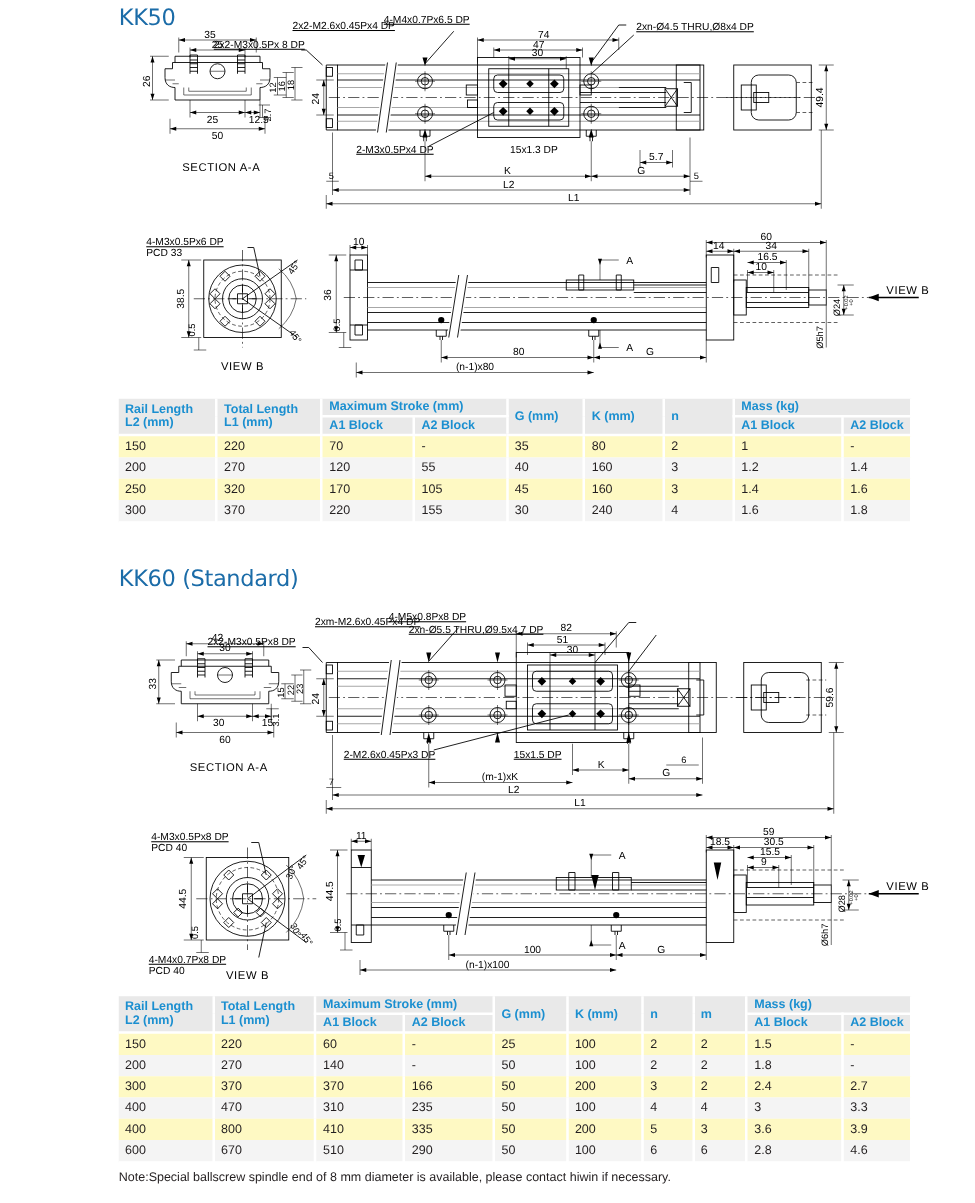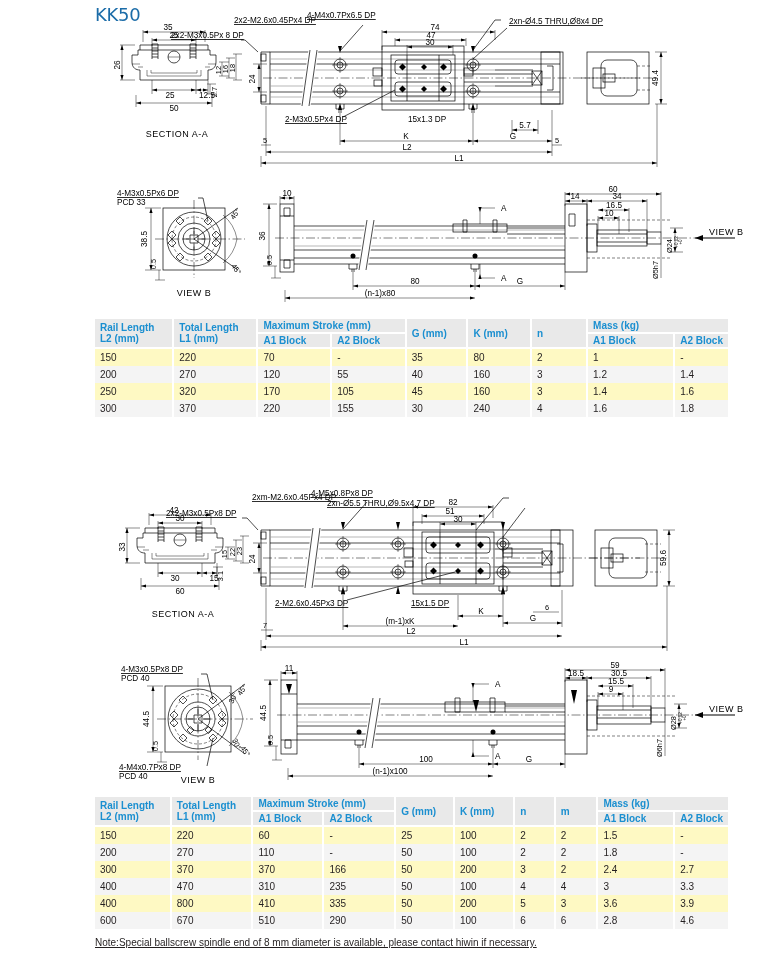--- a/index.html
+++ b/index.html
@@ -433,20 +433,21 @@
         <td>155</td>
         <td>30</td>
         <td>240</td>
         <td>4</td>
         <td>1.6</td>
         <td>1.8</td>
       </tr>
     </tbody>
   </table>
 
+  <div class="sect-title" style="left:95px;top:453px;">KK60 (Standard)</div>
 
   <div class="dwg" style="left:95px;top:490px;">
   <svg width="660" height="165" viewBox="0 0 660 165">
 
     <g>
       <path class="ln" d="M42 55 L42 48 L48 48 L48 43 L122 43 L122 48 L128 48 L128 55
                           C128 61 124 63 120 63 L120 73 L50 73 L50 63 C46 63 42 61 42 55 Z"></path>
       <path class="ln" d="M50 43 L50 38 L120 38 L120 43"></path>
       <path class="lnt" d="M57 63 L57 69 L113 69 L113 63"></path>
       <path class="lnt" d="M61 63 L61 66 L109 66 L109 63"></path>
@@ -796,21 +797,21 @@
         <td>25</td>
         <td>100</td>
         <td>2</td>
         <td>2</td>
         <td>1.5</td>
         <td>-</td>
       </tr>
       <tr class="even">
         <td>200</td>
         <td>270</td>
-        <td>110</td>
+        <td>140</td>
         <td>-</td>
         <td>50</td>
         <td>100</td>
         <td>2</td>
         <td>2</td>
         <td>1.8</td>
         <td>-</td>
       </tr>
       <tr class="odd">
         <td>300</td>
@@ -856,15 +857,15 @@
         <td>50</td>
         <td>100</td>
         <td>6</td>
         <td>6</td>
         <td>2.8</td>
         <td>4.6</td>
       </tr>
     </tbody>
   </table>
 
-  <div class="note" style="left:95px;top:937px;text-decoration:underline;">Note:Special ballscrew spindle end of 8 mm diameter is available, please contact hiwin if necessary.</div>
+  <div class="note" style="left:95px;top:937px;">Note:Special ballscrew spindle end of 8 mm diameter is available, please contact hiwin if necessary.</div>
 
 </div>
 
 </body></html>

